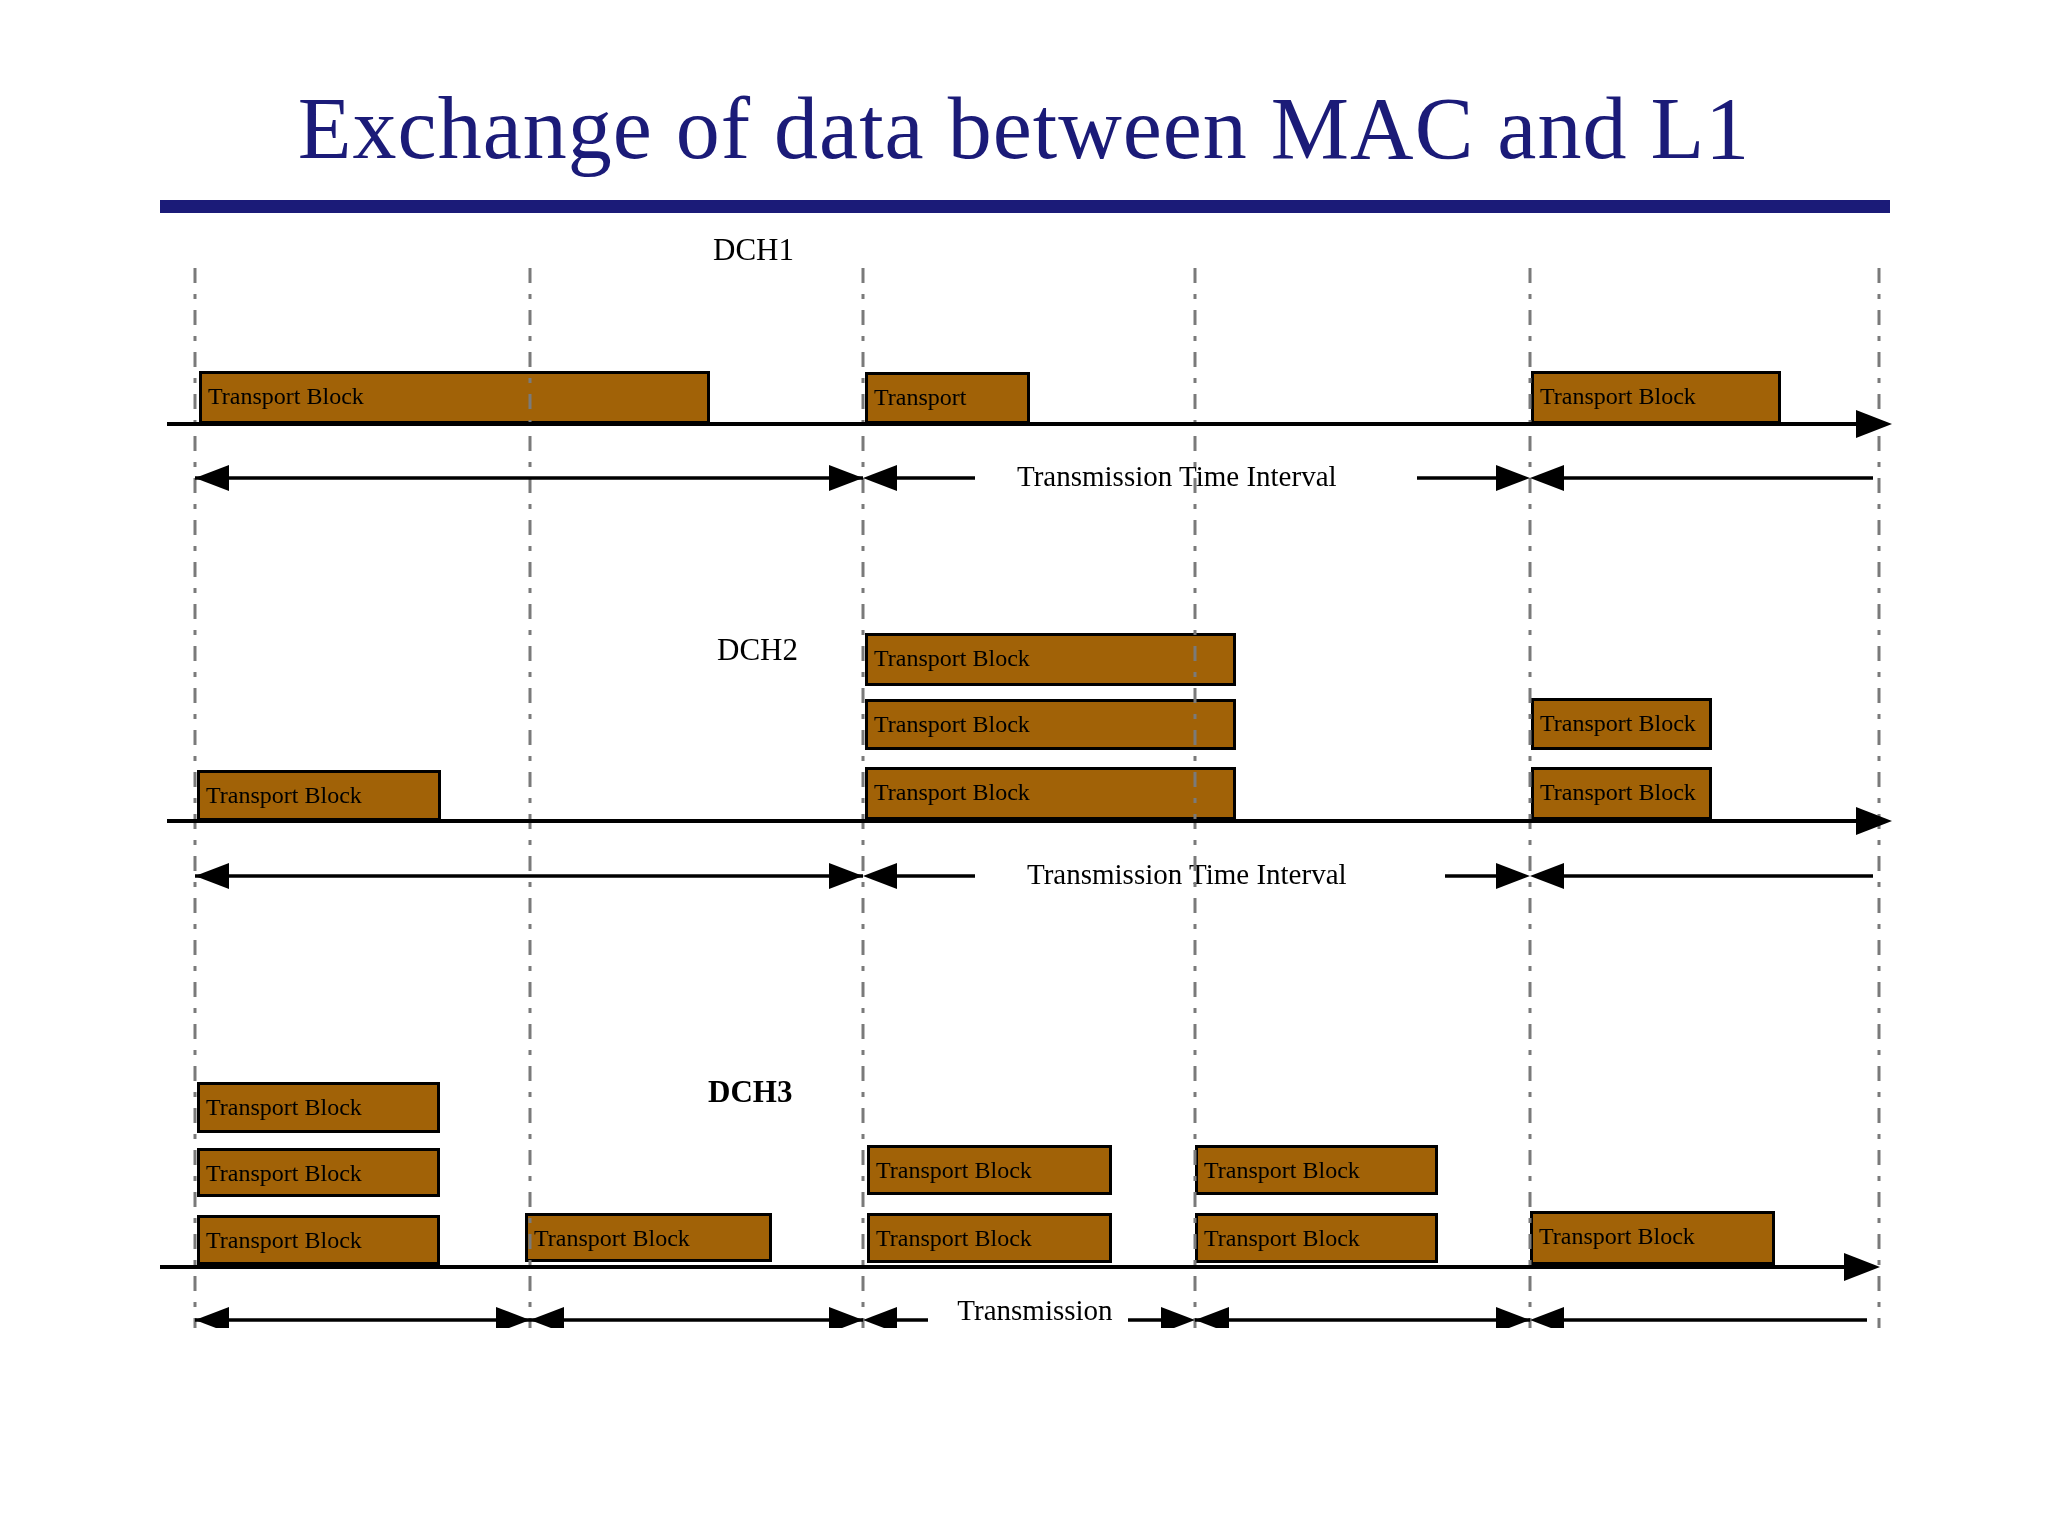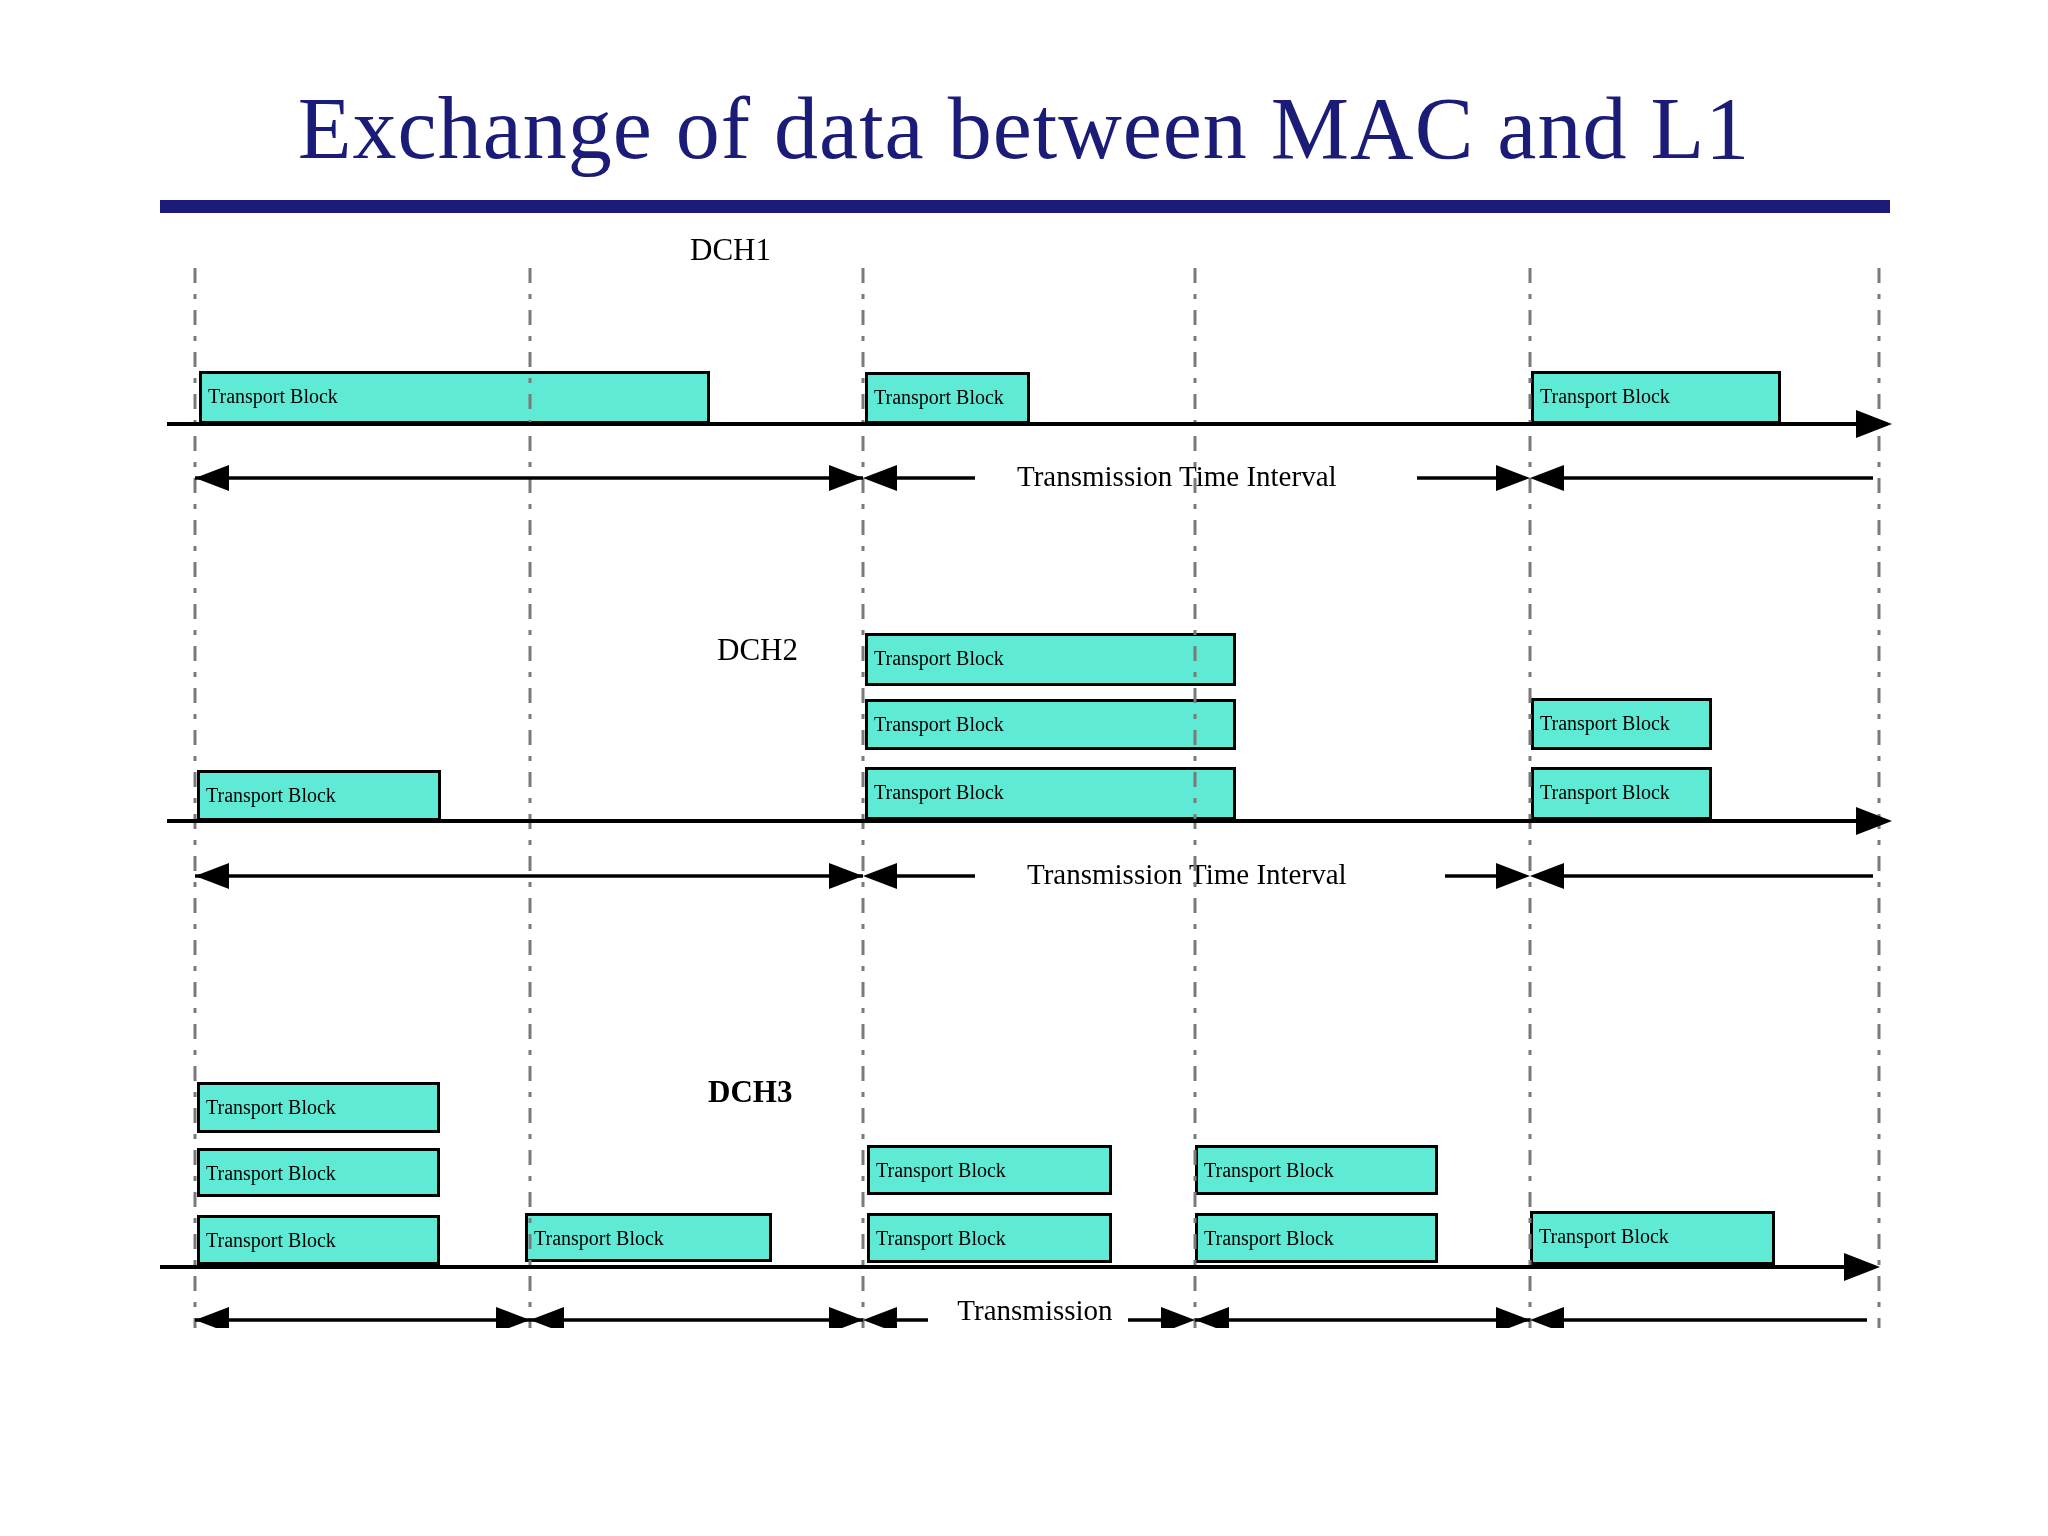--- a/index.html
+++ b/index.html
@@ -4,40 +4,40 @@
 <style>
   html,body{margin:0;padding:0;background:#ffffff;}
   #slide{position:relative;width:2048px;height:1328px;background:#ffffff;overflow:hidden;
          font-family:"Liberation Serif","DejaVu Serif",serif;color:#000;}
   .title{position:absolute;left:0;right:0;top:78px;text-align:center;
          font-size:88px;font-weight:400;color:#1b1b78;letter-spacing:1px;}
   .rule{position:absolute;background:#1b1b78;height:13px;}
   .rule-top{left:160px;top:200px;width:1730px;}
   .rule-bottom{left:160px;top:1394px;width:1737px;}
   .chlabel{position:absolute;font-size:31px;white-space:nowrap;}
-  .tb{position:absolute;background:#5eead4;border:3px solid #000;box-sizing:border-box;
-      overflow:hidden;font-size:20px;line-height:34px;padding:5px 2px 0 6px;}
+  .tb{position:absolute;background:#a16207;border:3px solid #000;box-sizing:border-box;
+      overflow:hidden;font-size:24px;line-height:34px;padding:5px 2px 0 6px;}
   .ttitext{position:absolute;font-size:29px;white-space:nowrap;}
   .ttitext2{position:absolute;font-size:29px;line-height:37px;text-align:center;width:220px;}
   svg.overlay{position:absolute;left:0;top:0;pointer-events:none;}
   svg .wire{stroke:#000;stroke-width:4;fill:none;}
   svg .thin{stroke:#000;stroke-width:3.5;fill:none;}
   svg .head{fill:#000;stroke:none;}
   svg .dash{stroke:#7a7a7a;stroke-width:3;fill:none;stroke-dasharray:15 11 5 11;}
 </style>
 </head>
 <body>
 
 <div id="slide">
 
   <div class="title">Exchange of data between MAC and L1</div>
   <div class="rule rule-top"></div>
   <div class="rule rule-bottom"></div>
 
-  <div class="chlabel" style="left:690px;top:232px;">DCH1</div>
+  <div class="chlabel" style="left:713px;top:232px;">DCH1</div>
   <div class="chlabel" style="left:717px;top:632px;">DCH2</div>
   <div class="chlabel" style="left:708px;top:1074px;font-weight:bold;">DCH3</div>
 
   <div class="tb" style="left:199px;top:371px;width:511px;height:53px;">Transport Block</div>
   <div class="tb" style="left:865px;top:372px;width:165px;height:52px;">Transport Block</div>
   <div class="tb" style="left:1531px;top:371px;width:250px;height:53px;">Transport Block</div>
 
   <div class="tb" style="left:197px;top:770px;width:244px;height:51px;">Transport Block</div>
   <div class="tb" style="left:865px;top:633px;width:371px;height:53px;">Transport Block</div>
   <div class="tb" style="left:865px;top:699px;width:371px;height:51px;">Transport Block</div>

